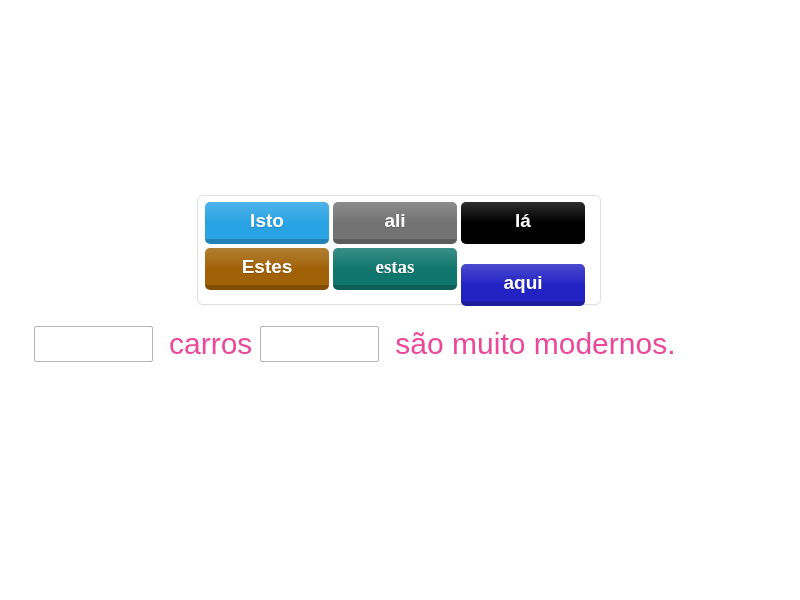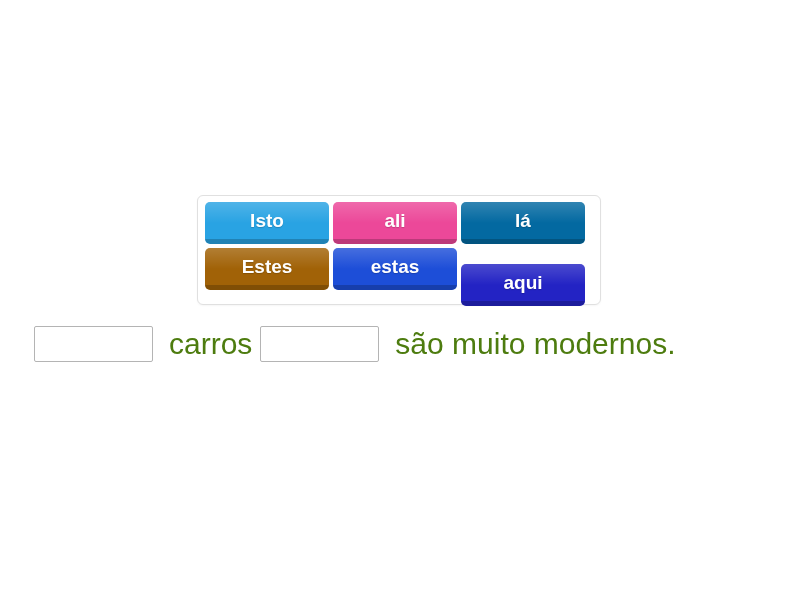--- a/index.html
+++ b/index.html
@@ -101,21 +101,21 @@
   #sentence-row {
     position: absolute;
     left: 34px;
     top: 318px;
     width: 740px;
     height: 52px;
     display: flex;
     align-items: center;
     font-family: "Liberation Sans", sans-serif;
     font-size: 30px;
-    color: #4d7c0f;
+    color: #ec4899;
     white-space: nowrap;
   }
 
   .blank-slot {
     display: inline-block;
     width: 119px;
     height: 36px;
     box-sizing: border-box;
     background: #ffffff;
     border: 1px solid #b4b4b4;
@@ -138,39 +138,39 @@
 
   <div id="word-bank">
 
     <div class="tile-slot">
       <div class="word-tile" style="background: rgb(41, 163, 227);">
         <span class="tile-label">Isto</span>
       </div>
     </div>
 
     <div class="tile-slot">
-      <div class="word-tile" style="background: #ec4899;">
+      <div class="word-tile" style="background: #737373;">
         <span class="tile-label">ali</span>
       </div>
     </div>
 
     <div class="tile-slot">
-      <div class="word-tile" style="background: #0369a1;">
+      <div class="word-tile" style="background: #000000;">
         <span class="tile-label">lá</span>
       </div>
     </div>
 
     <div class="tile-slot">
       <div class="word-tile" style="background: #a16207;">
         <span class="tile-label">Estes</span>
       </div>
     </div>
 
     <div class="tile-slot">
-      <div class="word-tile" style="background: #1d4ed8;">
+      <div class="word-tile" style="background: #0f766e; font-family: Liberation Serif, serif;">
         <span class="tile-label">estas</span>
       </div>
     </div>
 
     <div class="tile-slot">
       <div class="word-tile" style="background: rgb(35, 35, 196); margin-top: 16px;">
         <span class="tile-label">aqui</span>
       </div>
     </div>
 

